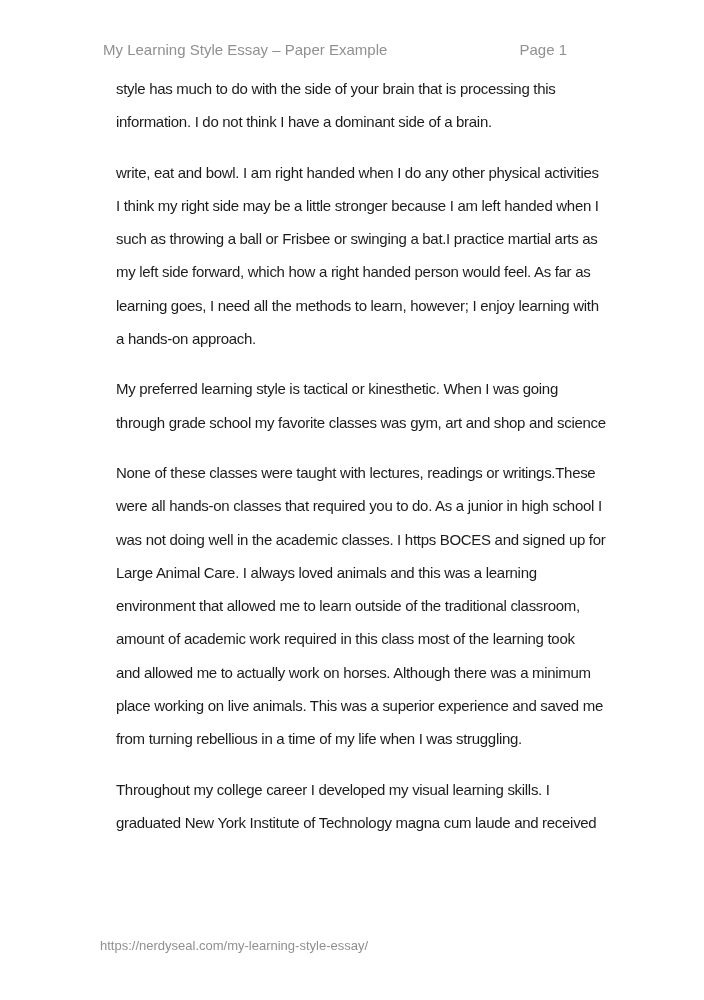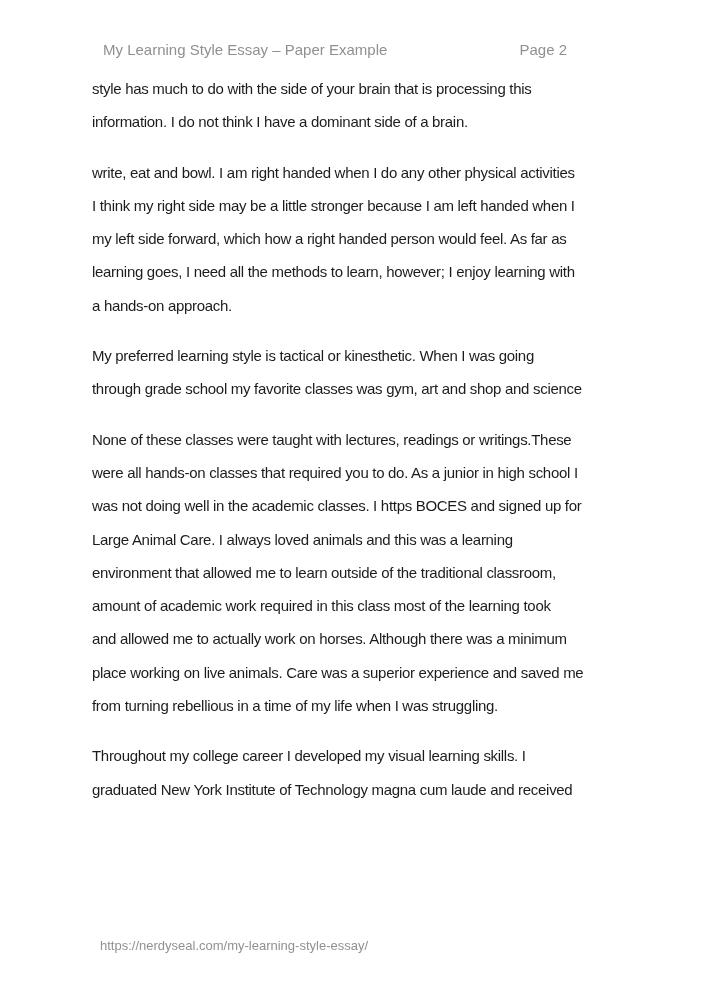--- a/index.html
+++ b/index.html
@@ -19,21 +19,21 @@
     top: 41px;
     display: flex;
     justify-content: space-between;
     align-items: baseline;
     color: #909090;
     font-size: 15px;
     line-height: 18px;
   }
   .essay-body {
     position: absolute;
-    left: 92px;
+    left: 116px;
     top: 72px;
     width: 560px;
     font-size: 15px;
     letter-spacing: -0.3px;
   }
   .para { margin: 0 0 17px 0; padding: 0; }
   .line {
     white-space: nowrap;
     line-height: 33.3px;
     height: 33.3px;
@@ -47,52 +47,53 @@
     line-height: 20px;
   }
 </style>
 </head>
 <body>
 
 <div class="page">
 
   <div class="header">
     <span>My Learning Style Essay – Paper Example</span>
-    <span>Page 2</span>
+    <span>Page 1</span>
   </div>
 
   <div class="essay-body">
 
     <div class="para">
       <div class="line">style has much to do with the side of your brain that is processing this</div>
       <div class="line">information. I do not think I have a dominant side of a brain.</div>
     </div>
 
     <div class="para">
       <div class="line">write, eat and bowl. I am right handed when I do any other physical activities</div>
       <div class="line">I think my right side may be a little stronger because I am left handed when I</div>
+      <div class="line">such as throwing a ball or Frisbee or swinging a bat.I practice martial arts as</div>
       <div class="line">my left side forward, which how a right handed person would feel. As far as</div>
       <div class="line">learning goes, I need all the methods to learn, however; I enjoy learning with</div>
       <div class="line">a hands-on approach.</div>
     </div>
 
     <div class="para">
       <div class="line">My preferred learning style is tactical or kinesthetic. When I was going</div>
       <div class="line">through grade school my favorite classes was gym, art and shop and science</div>
     </div>
 
     <div class="para">
       <div class="line">None of these classes were taught with lectures, readings or writings.These</div>
       <div class="line">were all hands-on classes that required you to do. As a junior in high school I</div>
       <div class="line">was not doing well in the academic classes. I https BOCES and signed up for</div>
       <div class="line">Large Animal Care. I always loved animals and this was a learning</div>
       <div class="line">environment that allowed me to learn outside of the traditional classroom,</div>
       <div class="line">amount of academic work required in this class most of the learning took</div>
       <div class="line">and allowed me to actually work on horses. Although there was a minimum</div>
-      <div class="line">place working on live animals. Care was a superior experience and saved me</div>
+      <div class="line">place working on live animals. This was a superior experience and saved me</div>
       <div class="line">from turning rebellious in a time of my life when I was struggling.</div>
     </div>
 
     <div class="para">
       <div class="line">Throughout my college career I developed my visual learning skills. I</div>
       <div class="line">graduated New York Institute of Technology magna cum laude and received</div>
     </div>
 
   </div>
 

